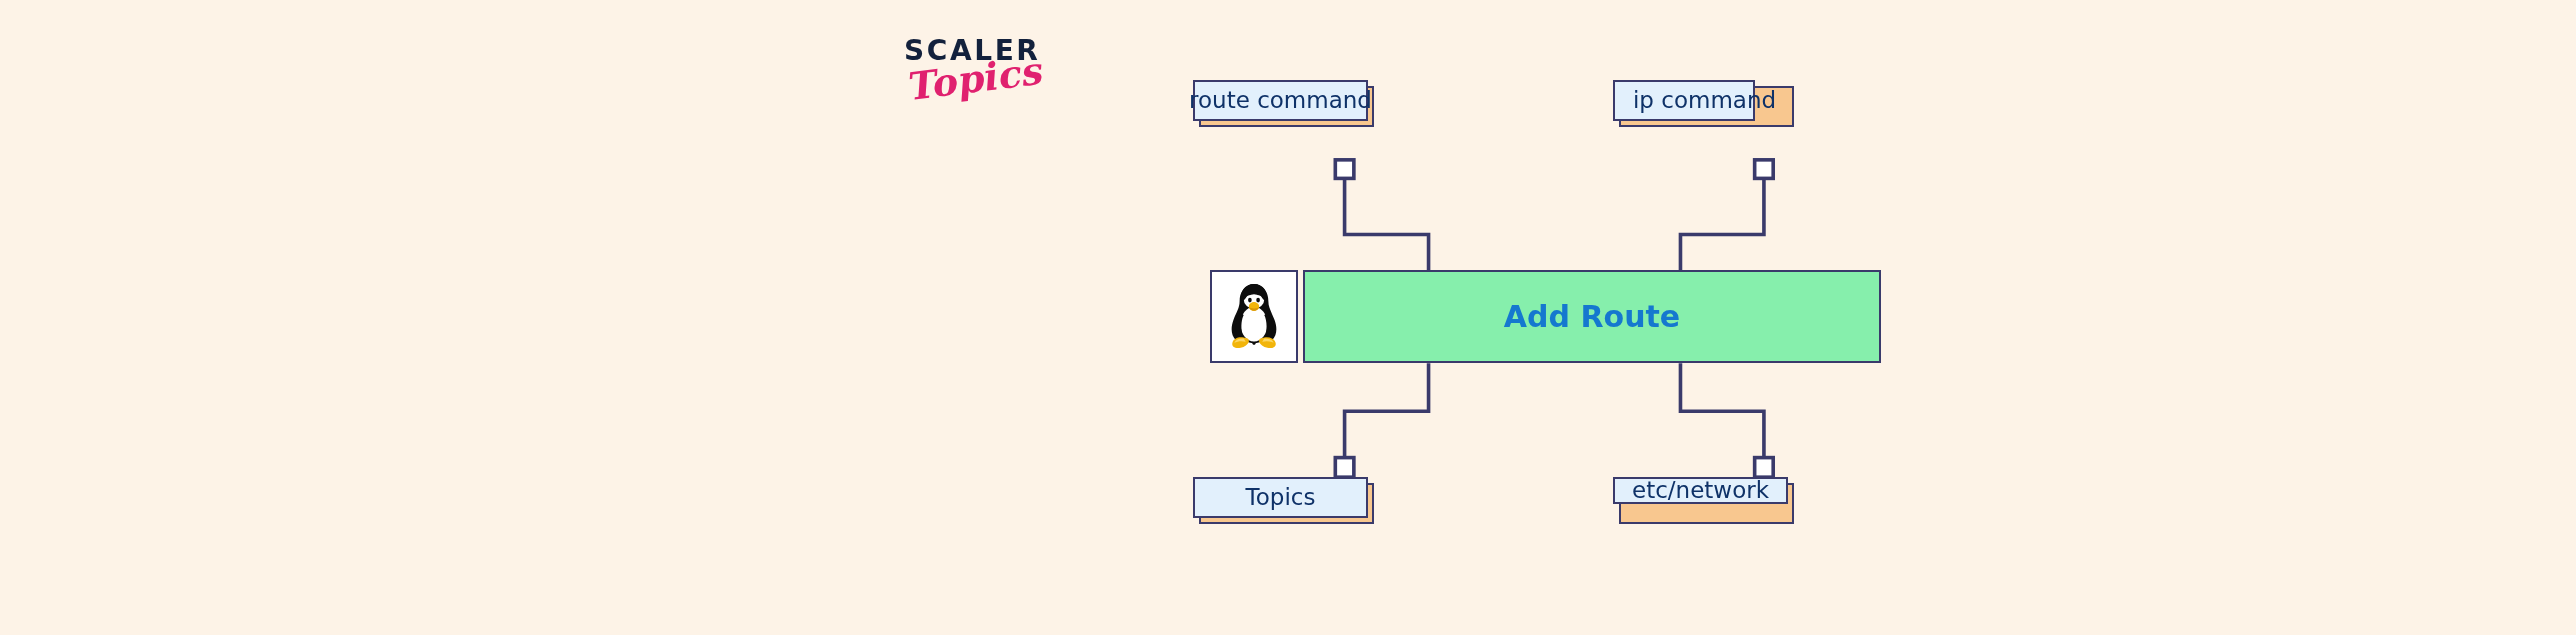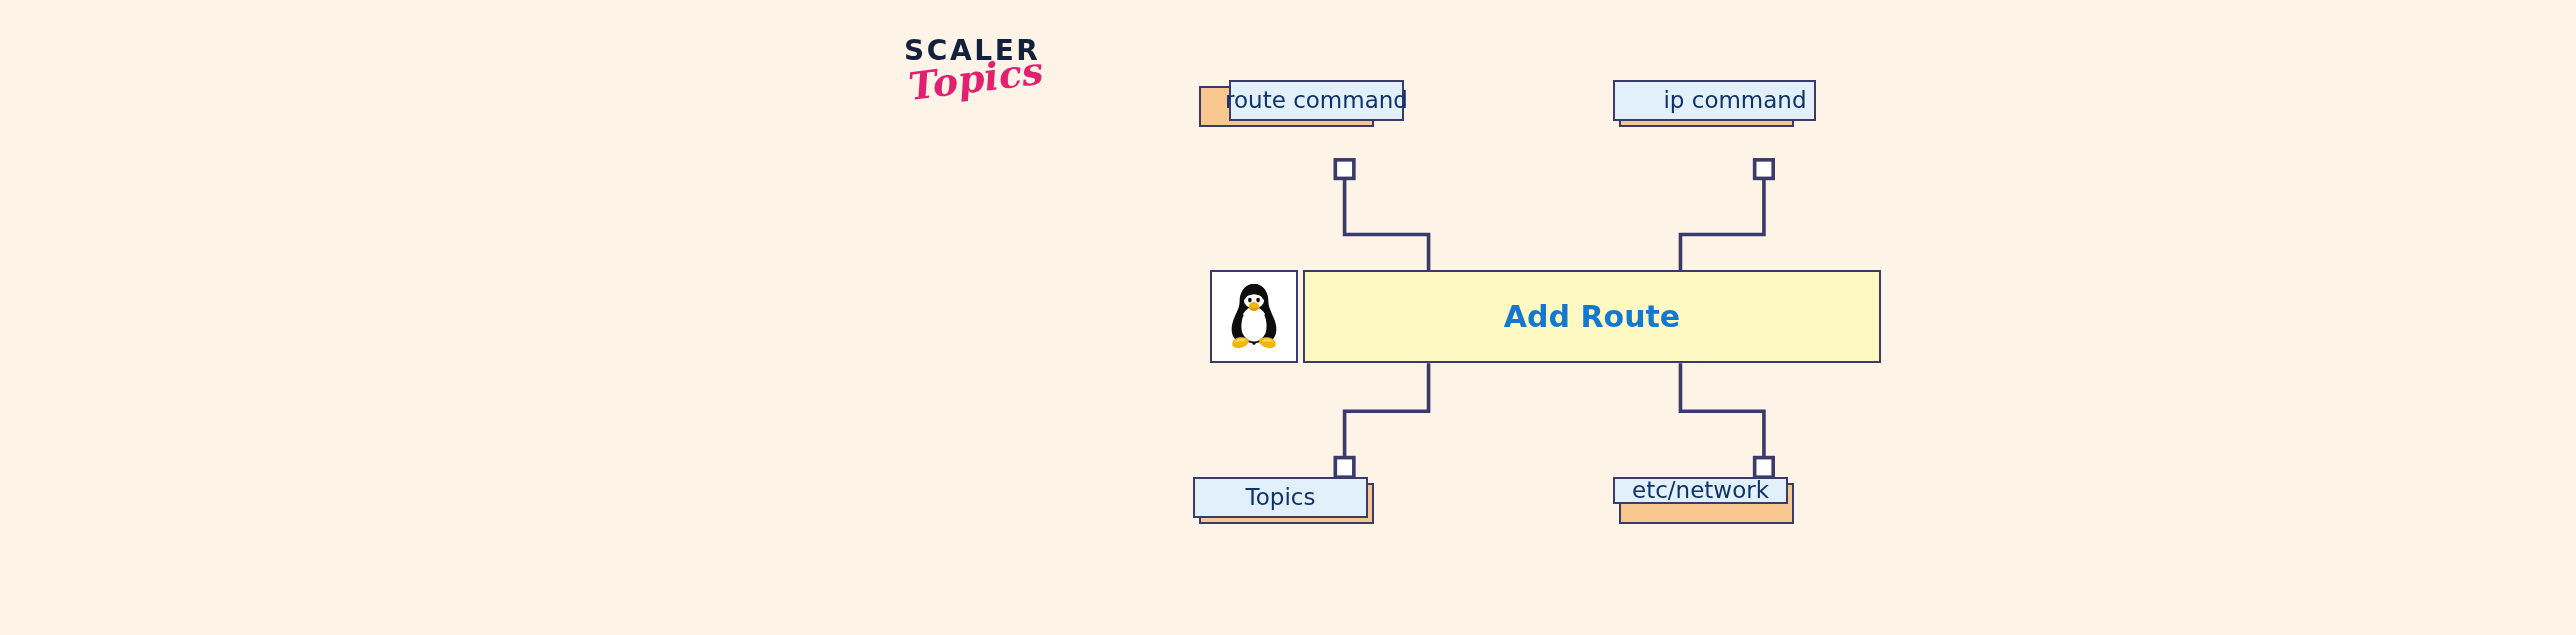--- a/index.html
+++ b/index.html
@@ -79,21 +79,21 @@
   }
   .node-shadow {
     position: absolute;
     background: #f8c78f;
     border: 2.6px solid #3a3a6b;
     box-sizing: border-box;
   }
 
   
   #node-add-route {
-    background: #fef9c3;
+    background: #86efac;
   }
   #node-add-route .node-label {
     color: #1578cf;
     font-weight: 700;
     font-size: 30px;
   }
 
   
   #node-linux-icon {
     background: #ffffff;
@@ -127,26 +127,26 @@
   <g fill="#ffffff" stroke="#3a3a6b" stroke-width="7">
 
     <rect x="2592" y="310" width="36" height="36"></rect>
     <rect x="3406" y="310" width="36" height="36"></rect>
     <rect x="2592" y="888" width="36" height="38"></rect>
     <rect x="3406" y="888" width="36" height="38"></rect>
   </g>
 </svg>
 
 <div class="node-shadow" style="left:1199px; top:86px; width:175px; height:41px;"></div>
-<div class="node node-leaf" id="node-route-command" style="left:1193px; top:80px; width:175px; height:41px;margin-left:36px;">
+<div class="node node-leaf" id="node-route-command" style="left:1193px; top:80px; width:175px; height:41px;">
   <span class="node-label">route command</span>
 </div>
 
 <div class="node-shadow" style="left:1619px; top:86px; width:175px; height:41px;"></div>
-<div class="node node-leaf" id="node-ip-command" style="left:1613px; top:80px; width:203px; height:41px;padding-left:41px;">
+<div class="node node-leaf" id="node-ip-command" style="left:1613px; top:80px; width:142px; height:41px;padding-left:41px;">
   <span class="node-label">ip command</span>
 </div>
 
 <div class="node" id="node-linux-icon" style="left:1210px; top:270px; width:88px; height:93px;">
   <svg id="tux-svg" viewBox="0 0 112 140" xmlns="http://www.w3.org/2000/svg" aria-hidden="true">
 
     <path d="M56 6 C38 6 28 22 28 40 C28 52 22 60 16 76 C10 92 12 106 20 114
              C26 120 34 120 40 116 C46 122 66 122 72 116 C78 120 86 120 92 114
              C100 106 102 92 96 76 C90 60 84 52 84 40 C84 22 74 6 56 6 Z" fill="#0d0d0d"></path>
 

